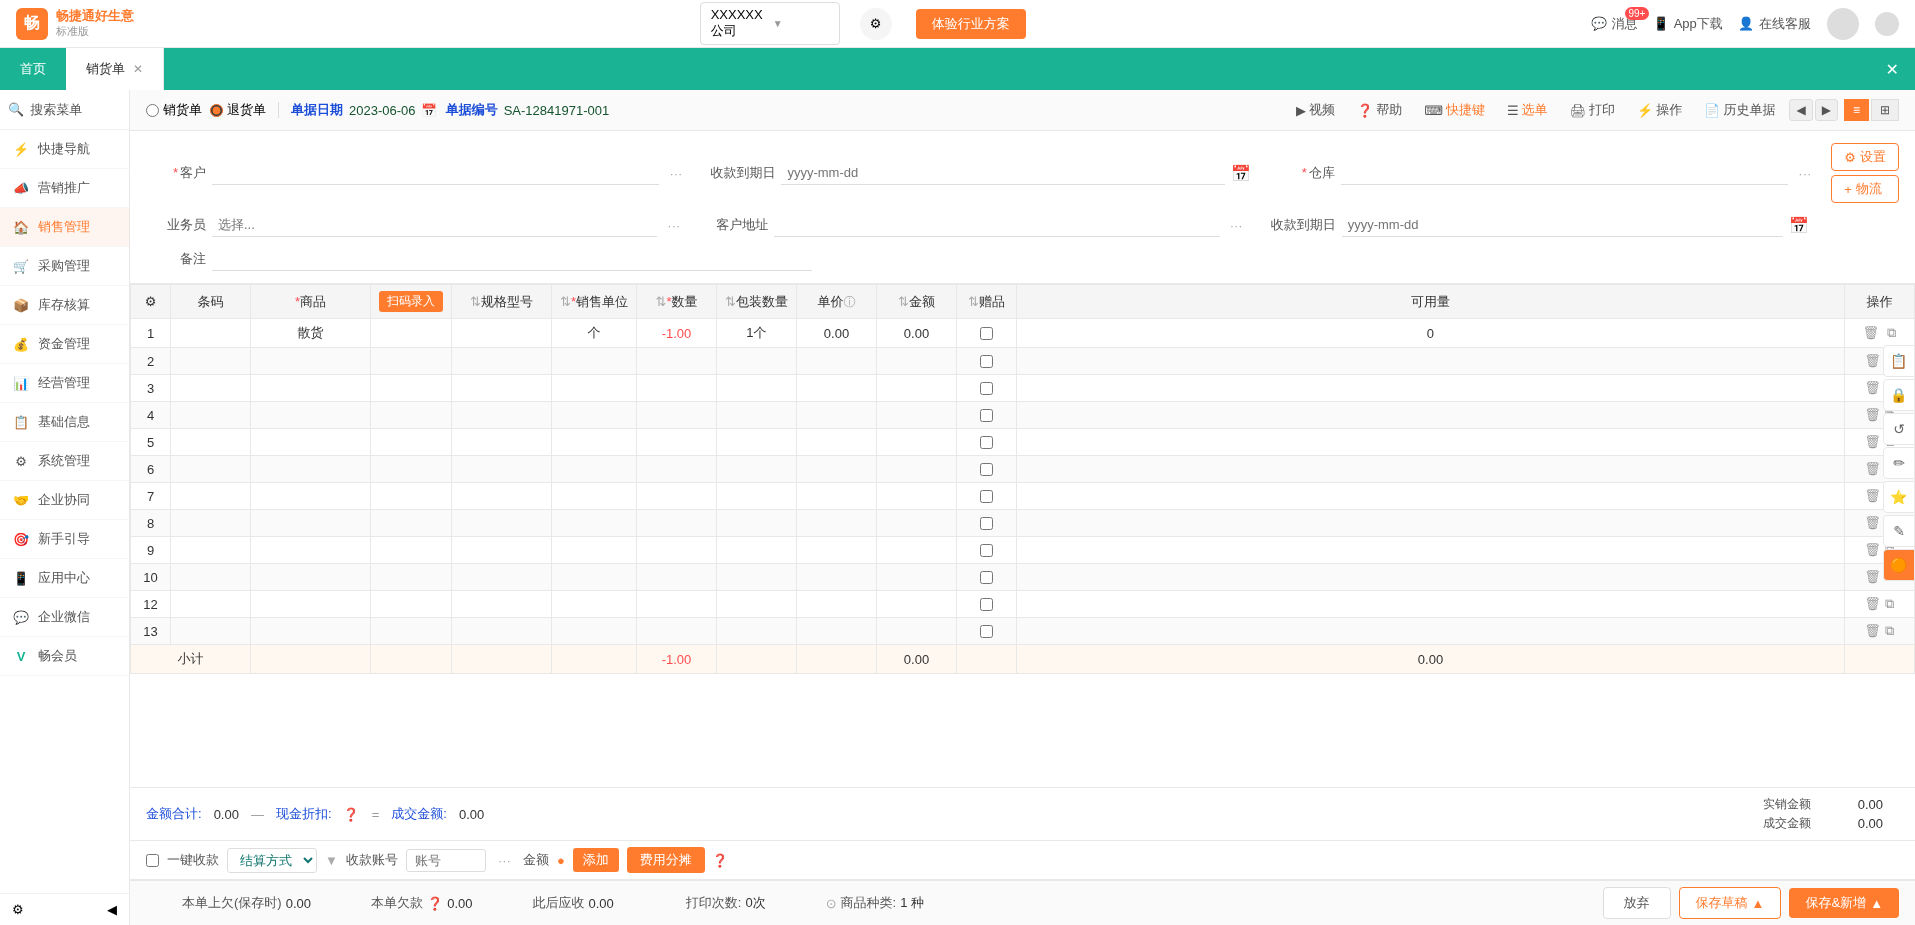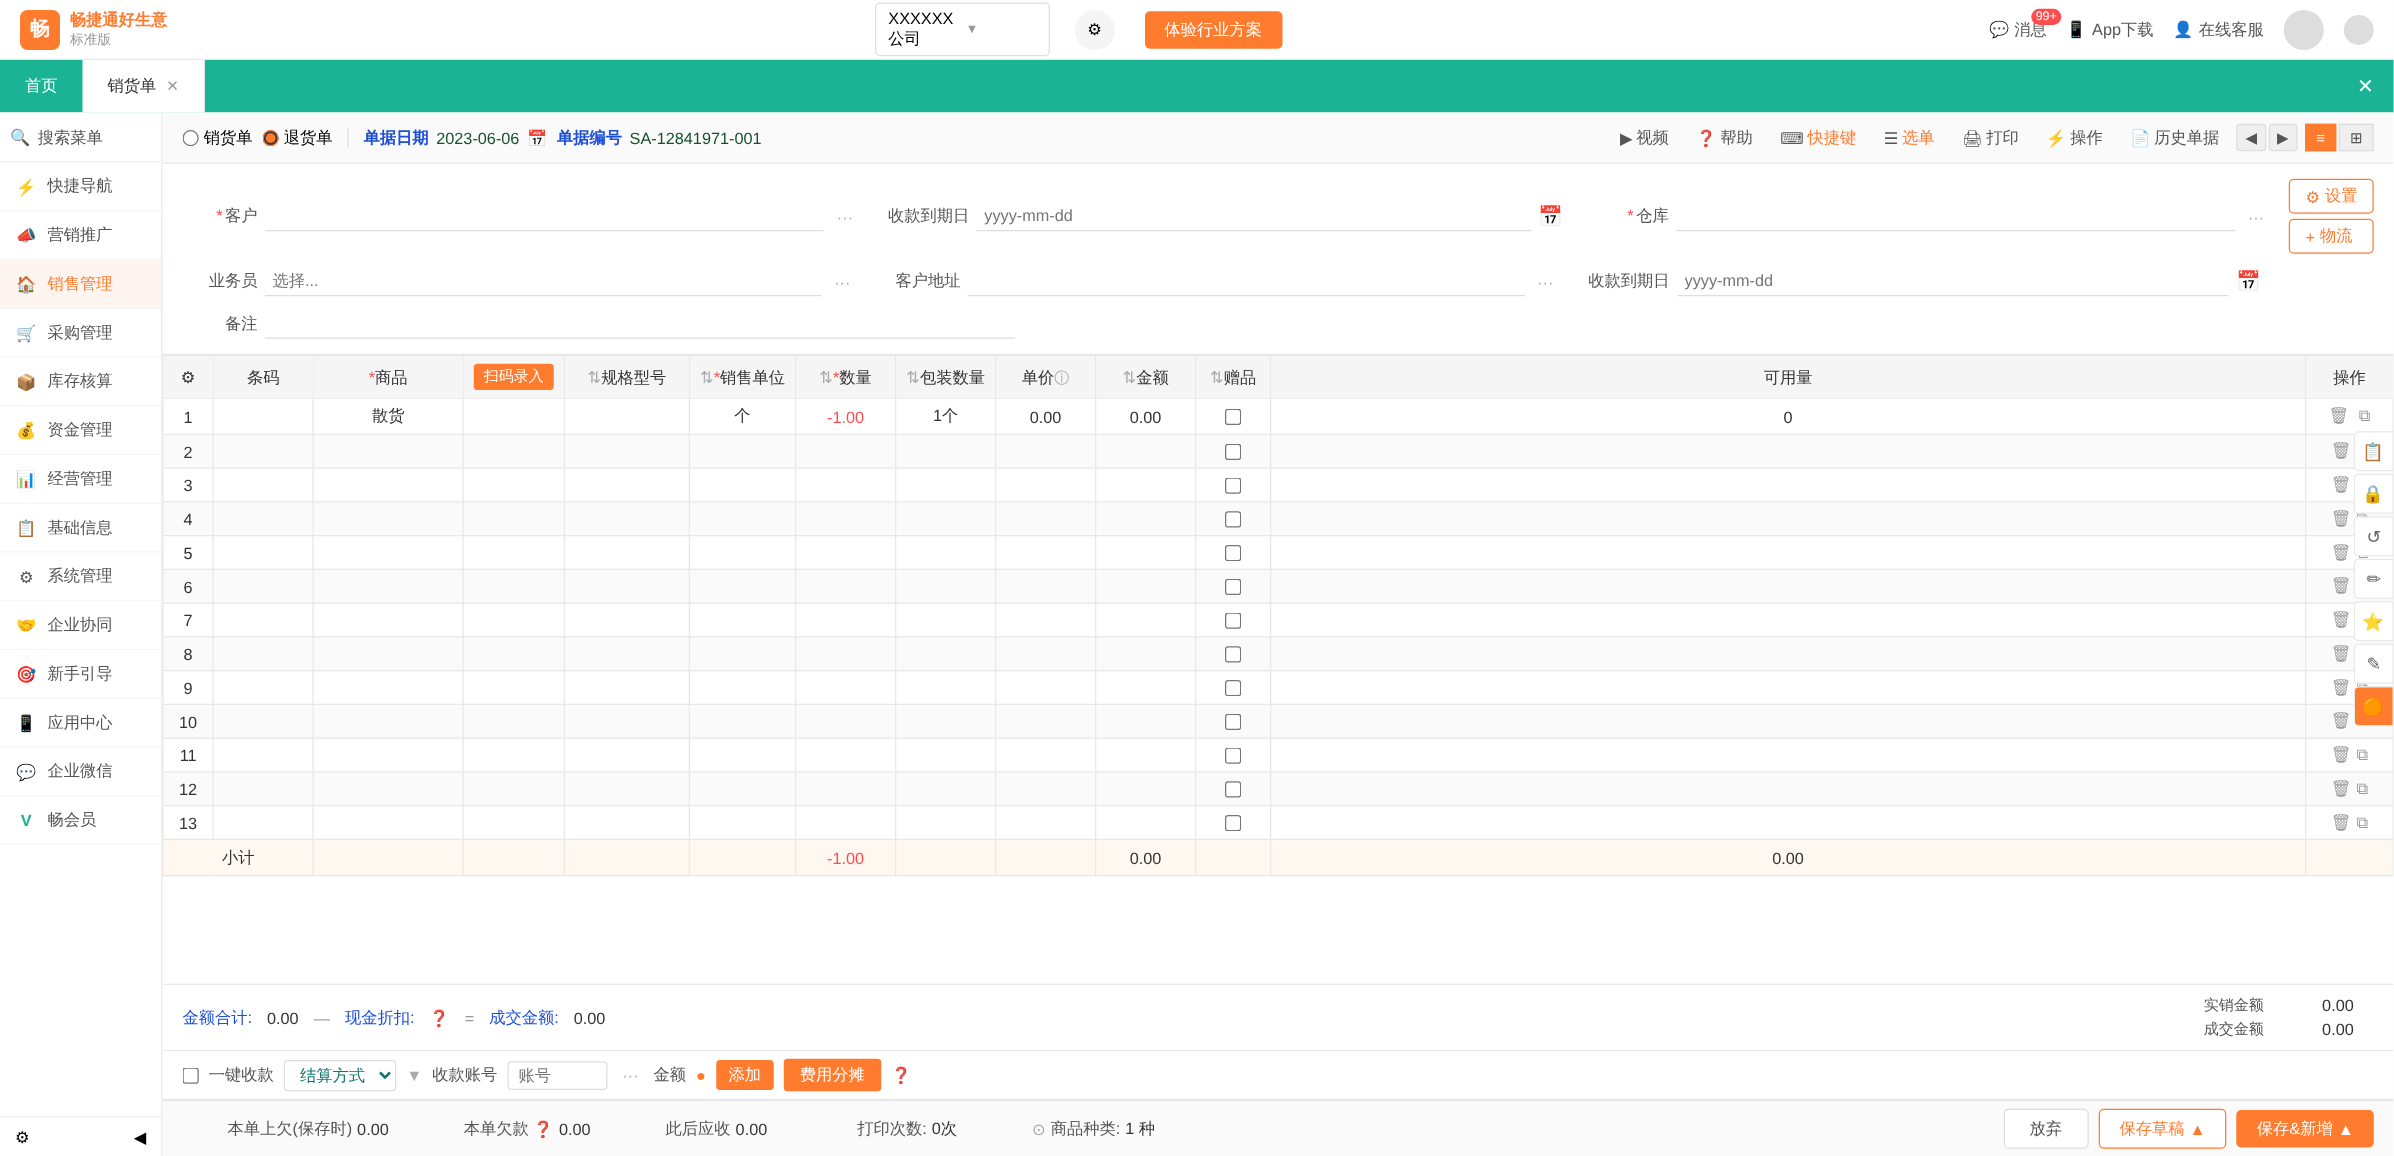--- a/index.html
+++ b/index.html
@@ -799,39 +799,20 @@
               <td></td>
             <td>
                 <div class="checkbox-cell">
                   <input type="checkbox" style="">
                 </div>
               </td>
               <td></td>
             <td><span class="icon-btn">🗑</span><span class="icon-btn">⧉</span></td>
           </tr>
           <tr>
-            <td>11</td>
-              <td></td>
-              <td></td>
-              <td></td>
-              <td></td>
-              <td></td>
-              <td></td>
-              <td></td>
-              <td></td>
-              <td></td>
-            <td>
-                <div class="checkbox-cell">
-                  <input type="checkbox" style="">
-                </div>
-              </td>
-              <td></td>
-            <td><span class="icon-btn">🗑</span><span class="icon-btn">⧉</span></td>
-          </tr>
-          <tr>
             <td>12</td>
               <td></td>
               <td></td>
               <td></td>
               <td></td>
               <td></td>
               <td></td>
               <td></td>
               <td></td>
               <td></td>

